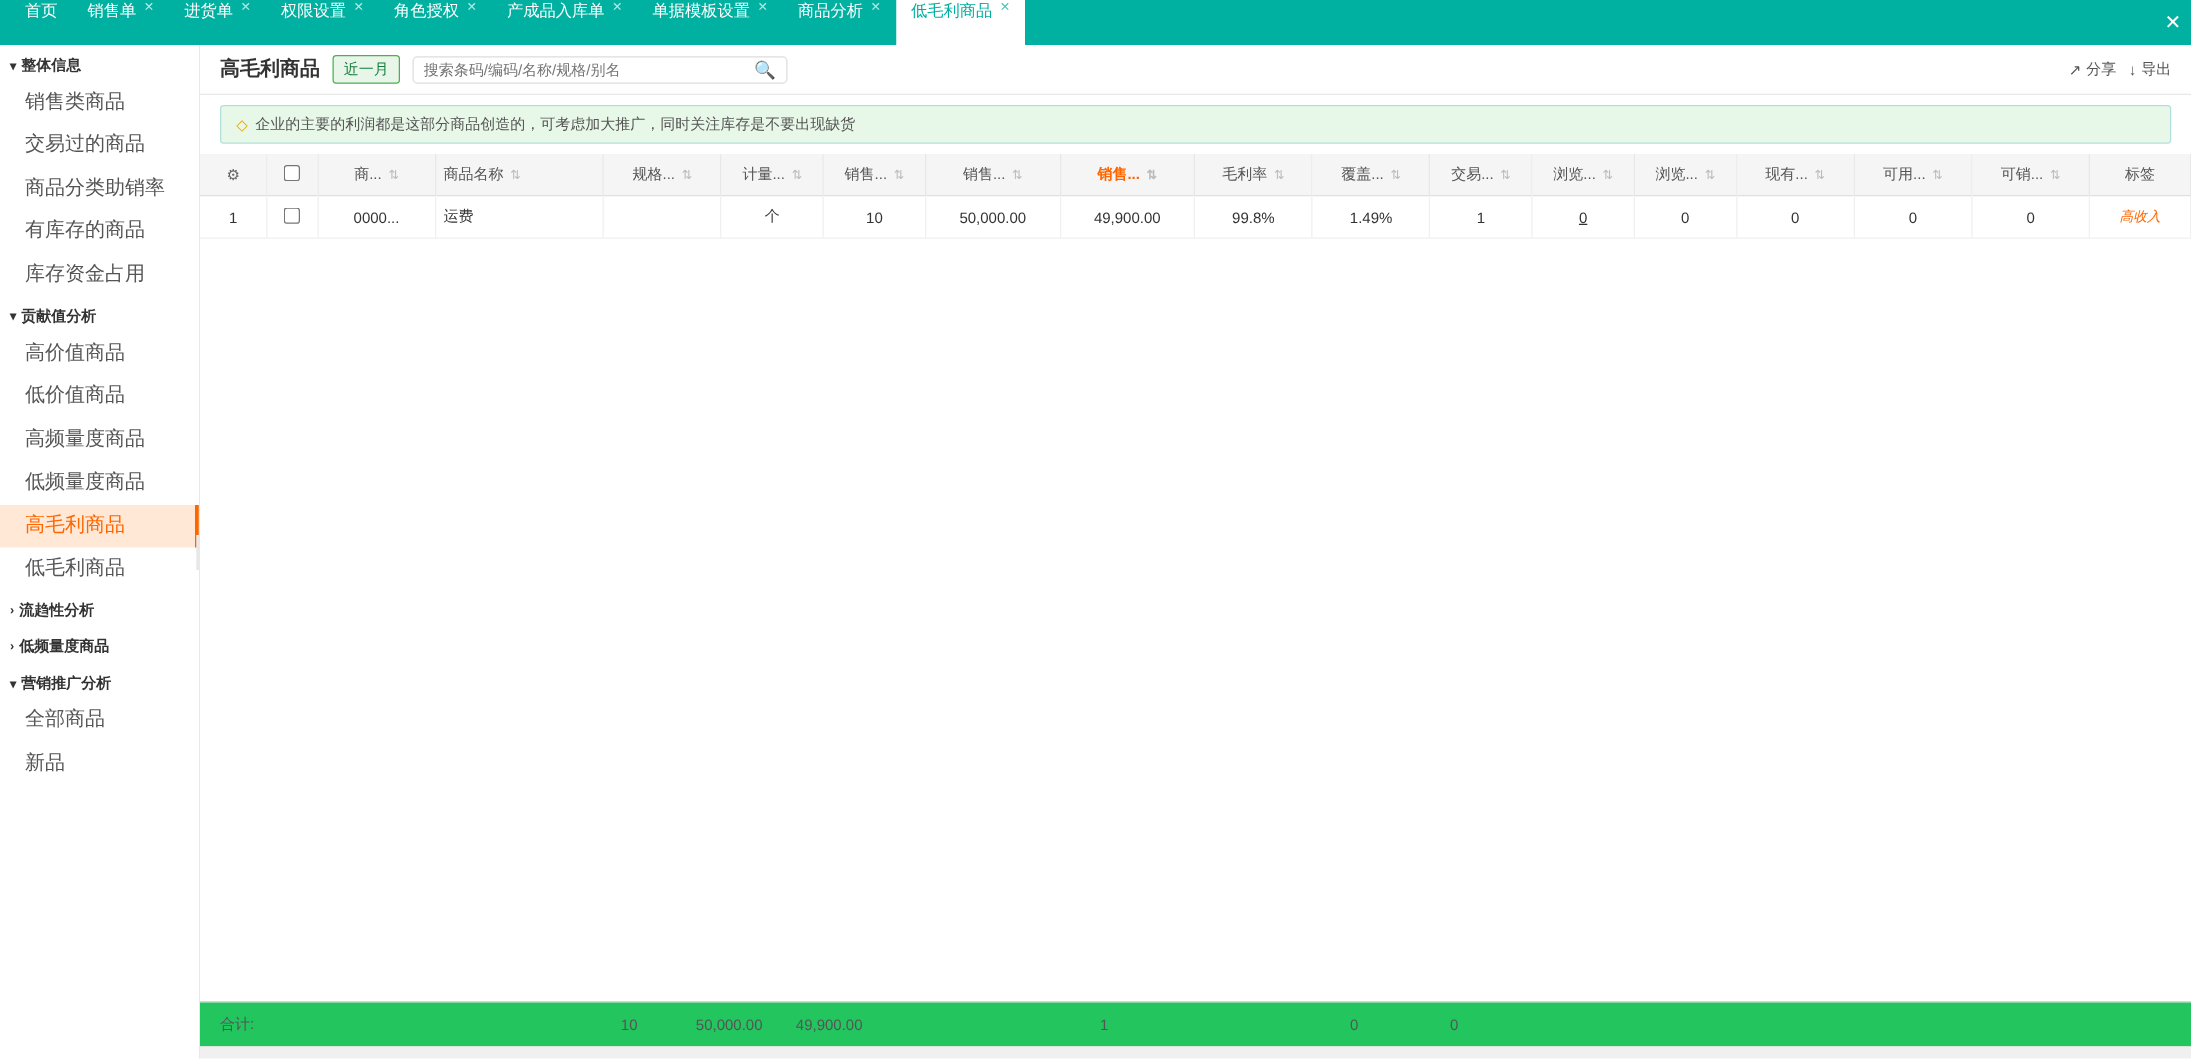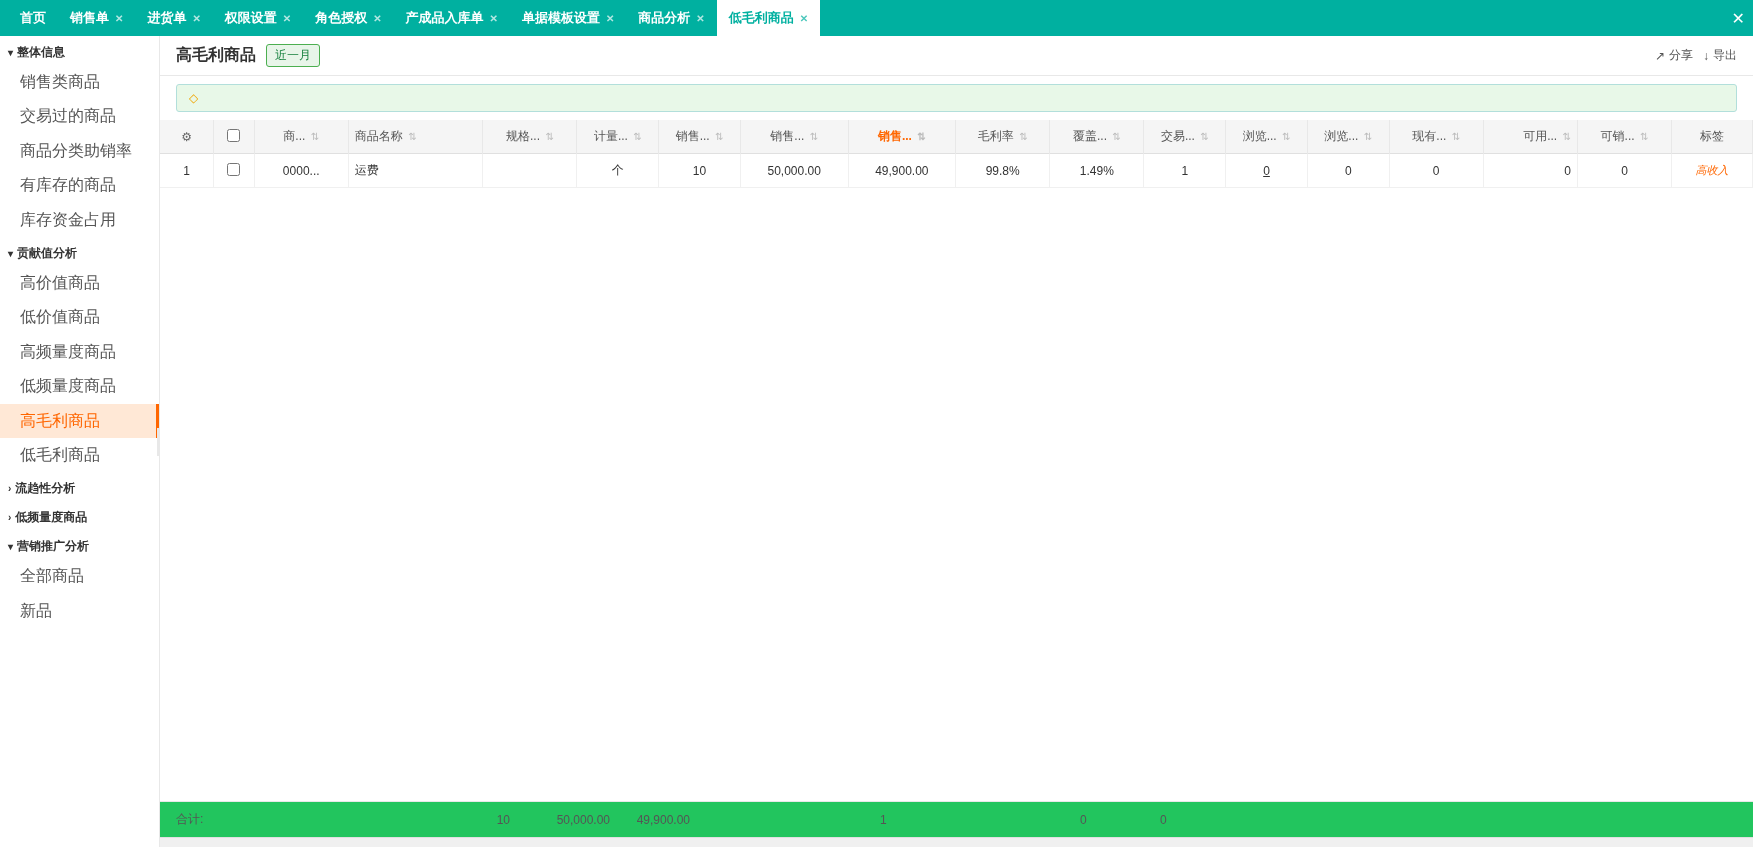--- a/index.html
+++ b/index.html
@@ -12,26 +12,25 @@
       align-items: center;
       height: 36px;
       padding: 0 8px;
       color: #fff;
       position: relative;
     }
     .top-nav .nav-item {
       padding: 0 12px;
       height: 36px;
       display: flex;
-      align-items: center;
+      align-items: flex-start;
       cursor: pointer;
       font-size: 13px;
       white-space: nowrap;
       color: #fff;
-      font-weight: bold;
     }
     .top-nav .nav-item.active {
       background: #fff;
       color: #00b0a0;
     }
     .top-nav .nav-item .close-btn {
       margin-left: 6px;
       font-size: 10px;
       opacity: 0.7;
       cursor: pointer;
@@ -258,21 +257,21 @@
     .col-unit { width: 60px; min-width: 50px; }
     .col-sales-qty { width: 60px; min-width: 50px; }
     .col-sales-amt { width: 80px; min-width: 70px; }
     .col-sales-cost { width: 80px; min-width: 70px; }
     .col-margin { width: 70px; min-width: 60px; }
     .col-cover { width: 70px; min-width: 60px; }
     .col-trade { width: 60px; min-width: 50px; }
     .col-browse1 { width: 60px; min-width: 50px; }
     .col-browse2 { width: 60px; min-width: 50px; }
     .col-stock1 { width: 70px; min-width: 60px; }
-    .col-stock2 { width: 70px; min-width: 60px; text-align: right; }
+    .col-stock2 { width: 70px; min-width: 60px; }
     .col-stock3 { width: 70px; min-width: 60px; }
     .col-tag { width: 60px; min-width: 50px; }
 
     .settings-icon { cursor: pointer; color: #666; }
   </style>
 </head>
 <body>
 
 <div class="top-nav">
 
@@ -382,34 +381,39 @@
     <div class="sidebar-item">
       <span>新品</span>
     </div>
   </div>
 
   <div class="content">
 
     <div class="content-header">
       <span class="content-title">高毛利商品</span>
       <button class="time-filter-btn">近一月</button>
+      <div class="search-box">
+        <input type="text" placeholder="搜索条码/编码/名称/规格/别名" style="">
+        <span class="search-icon">🔍</span>
+      </div>
       <div class="header-actions">
         <div class="action-btn">
           <span>↗</span>
           <span>分享</span>
         </div>
         <div class="action-btn">
           <span>↓</span>
           <span>导出</span>
         </div>
       </div>
     </div>
 
     <div class="notice-bar">
       <span class="notice-icon">◇</span>
+      <span>企业的主要的利润都是这部分商品创造的，可考虑加大推广，同时关注库存是不要出现缺货</span>
     </div>
 
     <div class="table-wrapper">
       <table>
         <thead>
           <tr>
             <th class="col-num">
               <span class="settings-icon">⚙</span>
             </th>
             <th class="col-check">

